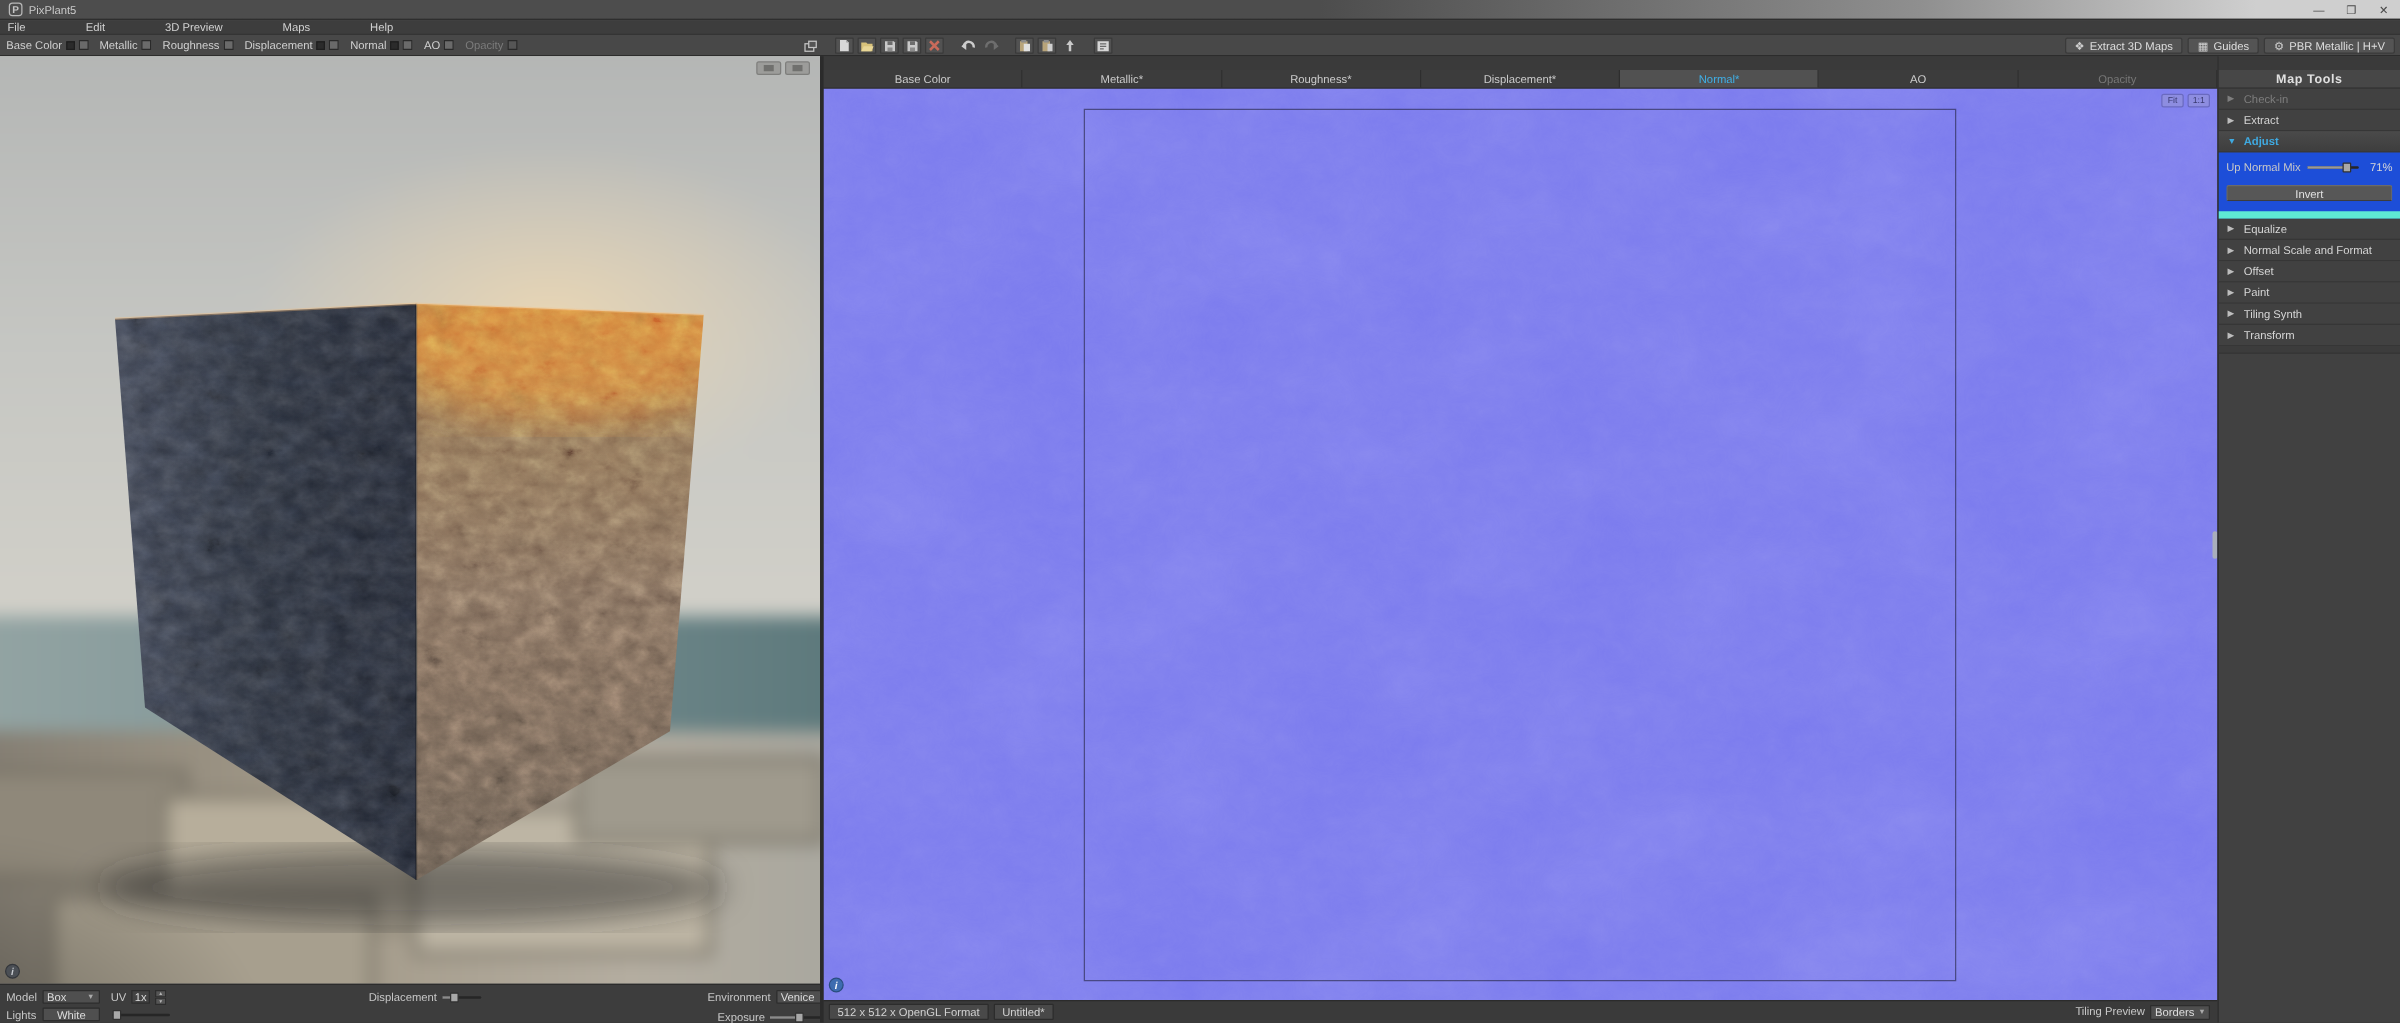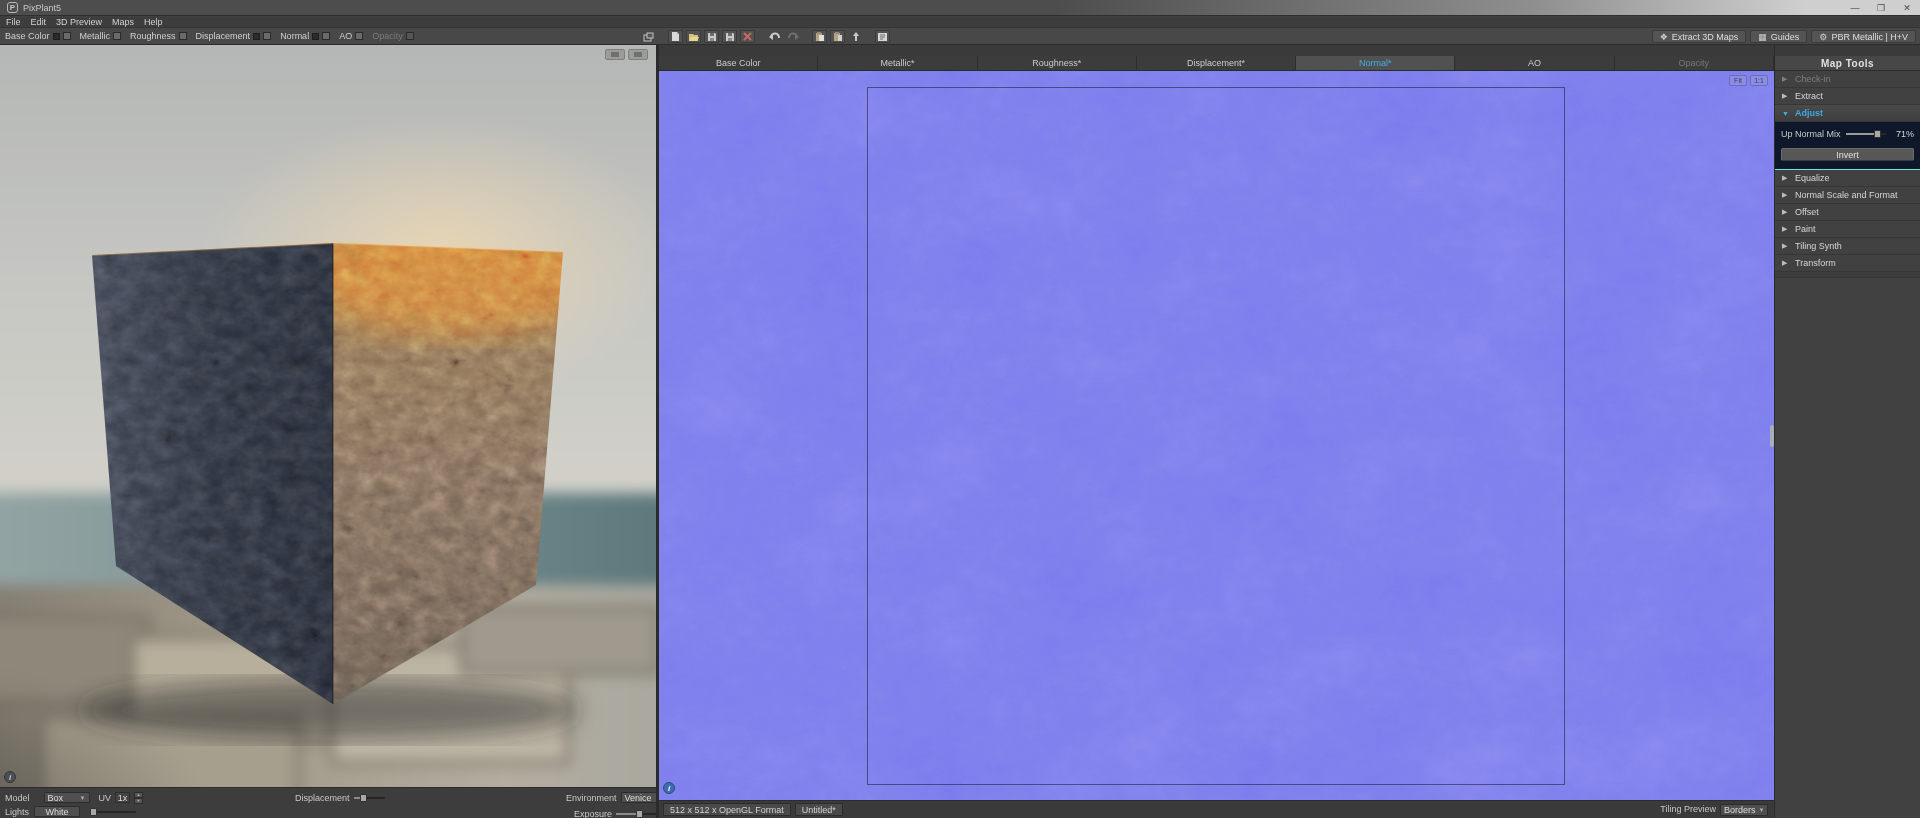--- a/index.html
+++ b/index.html
@@ -16,21 +16,21 @@
     border-radius:3px; color:#c5c5c5; font-size:8px; font-weight:bold; line-height:9px;
     text-align:center; }
   .app-title { color:#c9c9c9; font-size:9px; }
   .win-controls { margin-left:auto; display:flex; height:16px; }
   .win-btn { width:26px; height:16px; display:flex; align-items:center; justify-content:center;
     color:#4a4a4a; font-size:9px; cursor:default; }
 
   
   #menubar { position:absolute; left:0; top:17px; width:1920px; height:11px; background:#3d3d3d;
     display:flex; align-items:center; border-bottom:1px solid #343434; }
-  .menu-item { padding:0 5px; color:#d2d2d2; font-size:9px; height:11px; line-height:11px; }
+  .menu-item { padding:0 24px; color:#d2d2d2; font-size:9px; height:11px; line-height:11px; }
   .menu-item:first-child { padding-left:6px; }
 
   
   #toolbar { position:absolute; left:0; top:28px; width:1920px; height:17px; background:#484848;
     border-bottom:1px solid #2c2c2c; display:flex; align-items:center; }
   .toggles { display:flex; align-items:center; gap:9px; padding-left:5px; }
   .toggle { display:flex; align-items:center; gap:3px; }
   .toggle .lbl { font-size:9px; color:#d0d0d0; }
   .toggle.dim .lbl { color:#7c7c7c; }
   .swatch { width:7px; height:7px; background:#2b2b2b; border:1px solid #1e1e1e; }
@@ -129,21 +129,21 @@
   .rp-header { height:15px; display:flex; align-items:center; justify-content:center;
     background:#474747; border-bottom:1px solid #2e2e2e; font-size:10px; font-weight:bold;
     color:#e0e0e0; letter-spacing:0.5px; }
   .section { height:17px; display:flex; align-items:center; gap:6px; padding-left:7px;
     border-bottom:1px solid #363636; background:#414141; }
   .section .arr { font-size:7px; color:#bdbdbd; width:7px; }
   .section .slabel { font-size:9px; color:#d6d6d6; }
   .section.disabled .arr, .section.disabled .slabel { color:#7e7e7e; }
   .section.expanded { background:linear-gradient(to bottom,#4a4a4a,#3e3e3e); }
   .section.expanded .arr, .section.expanded .slabel { color:#3fa9e0; font-weight:bold; }
-  .adjust-body { background:#0f172a; border-bottom:1px solid #5eead4; padding:7px 6px 8px 6px; }
+  .adjust-body { background:#1d4ed8; border-bottom:6px solid #5eead4; padding:7px 6px 8px 6px; }
   .slider-row { display:flex; align-items:center; gap:5px; }
   .slider-row .flabel { white-space:nowrap; }
   .slider-row .slider { flex:1; }
   .pct { font-size:9px; color:#d8d8d8; width:22px; text-align:right; }
   .invert-btn { margin-top:9px; height:13px; width:100%; background:#575757;
     border:1px solid #6b6b6b; border-bottom-color:#3c3c3c; border-radius:2px;
     font-size:9px; color:#e2e2e2; display:flex; align-items:center; justify-content:center; }
   .rp-rest { height:6px; background:#3c3c3c; border-bottom:1px solid #343434; }
 </style>
 </head>
@@ -379,21 +379,21 @@
       <div class="vp-cbtn">
           <div class="mark"></div>
         </div>
     </div>
     <div class="info-dot vp-info">i</div>
   </div>
 
   <div id="vp-footer">
     <div class="fgrp" style="left:5px; top:4px;">
       <span class="flabel">Model</span>
-      <div class="dropdown" style="width:46px;margin-left:10px;">
+      <div class="dropdown" style="width:46px;">
         <span class="dval">Box</span>
         <span class="darr">▼</span>
       </div>
       <span class="flabel" style="margin-left:5px;">UV</span>
       <div class="numfield">1x</div>
       <div class="stepper">
         <span>▲</span>
         <span>▼</span>
       </div>
     </div>

